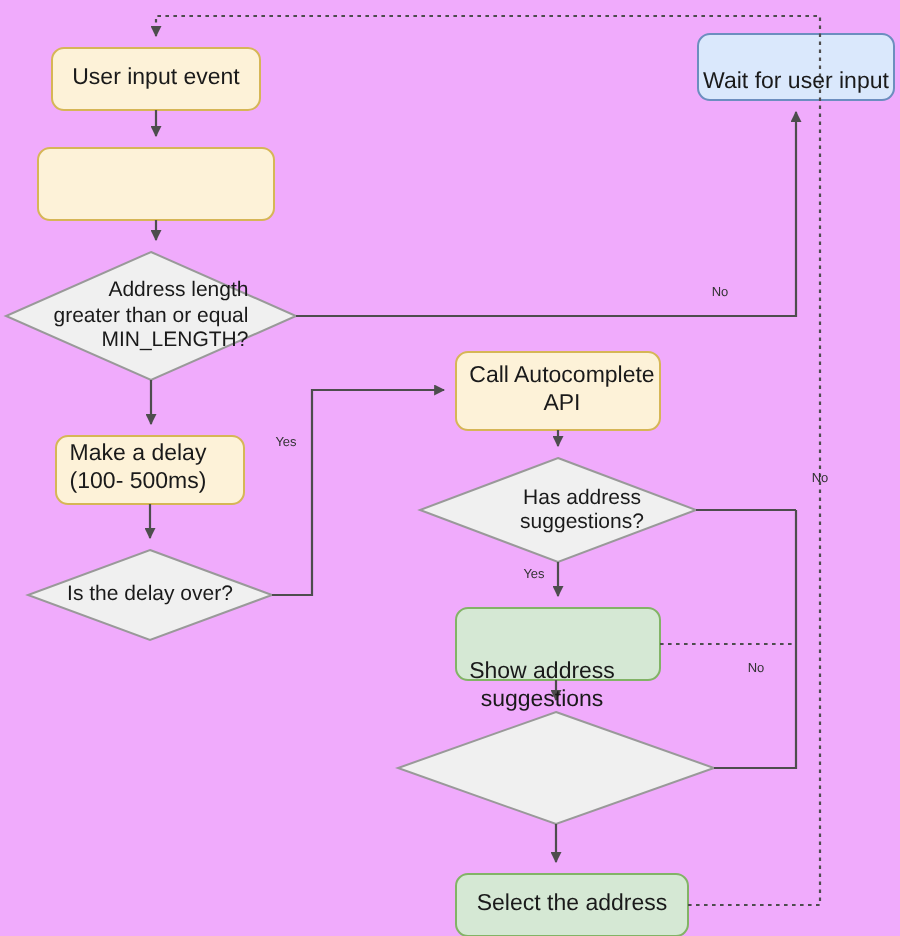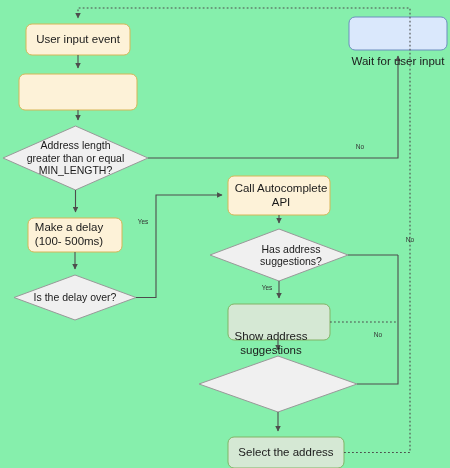--- a/index.html
+++ b/index.html
@@ -7,21 +7,21 @@
     padding: 0;
     background: #ffffff;
   }
   body {
     font-family: "Liberation Sans", sans-serif;
   }
   #canvas {
     position: relative;
     width: 450px;
     height: 468px;
-    background: #86efac;
+    background: #f0abfc;
     overflow: hidden;
   }
   #flow-svg {
     position: absolute;
     left: 0;
     top: 0;
     width: 450px;
     height: 468px;
   }
   .node-label {
@@ -115,42 +115,42 @@
 
       <path d="M 330 322 L 398 322"></path>
 
       <path d="M 344 452.5 L 410 452.5 L 410 8 L 78 8 L 78 18" marker-end="url(#arrow-dotted)"></path>
     </g>
   </svg>
 
   <div class="node-label lbl-proc" style="left:26px;top:24px;width:104px;height:31px;">User input event</div>
 
 
-  <div class="node-label lbl-dec" style="left:3px;top:126px;width:145px;height:64px;">Address length
+  <div class="node-label lbl-dec" style="left:3px;top:126px;width:145px;height:64px;text-align:right;">Address length
 greater than or equal
 MIN_LENGTH?</div>
 
   <div class="node-label lbl-proc" style="left:28px;top:218px;width:82px;height:34px;">Make a delay
 (100- 500ms)</div>
 
   <div class="node-label lbl-dec" style="left:14px;top:275px;width:122px;height:45px;">Is the delay over?</div>
 
   <div class="node-label lbl-proc" style="left:228px;top:176px;width:106px;height:39px;">Call Autocomplete
 API</div>
 
   <div class="node-label lbl-dec" style="left:222px;top:229px;width:138px;height:52px;">Has address
 suggestions?</div>
 
   <div class="node-label lbl-proc" style="left:228px;top:304px;width:86px;height:36px;margin-top:22px;">Show address
 suggestions</div>
 
 
   <div class="node-label lbl-proc" style="left:228px;top:437px;width:116px;height:31px;">Select the address</div>
 
-  <div class="node-label lbl-proc" style="left:349px;top:17px;width:98px;height:50px;margin-top:20px;">Wait for user input</div>
+  <div class="node-label lbl-proc" style="left:349px;top:17px;width:98px;height:50px;">Wait for user input</div>
 
   <div class="edge-label" style="left:352px;top:144px;width:16px;">No</div>
 
   <div class="edge-label" style="left:134px;top:219px;width:18px;">Yes</div>
 
   <div class="edge-label" style="left:402px;top:237px;width:16px;">No</div>
 
   <div class="edge-label" style="left:258px;top:285px;width:18px;">Yes</div>
 
   <div class="edge-label" style="left:370px;top:332px;width:16px;">No</div>

